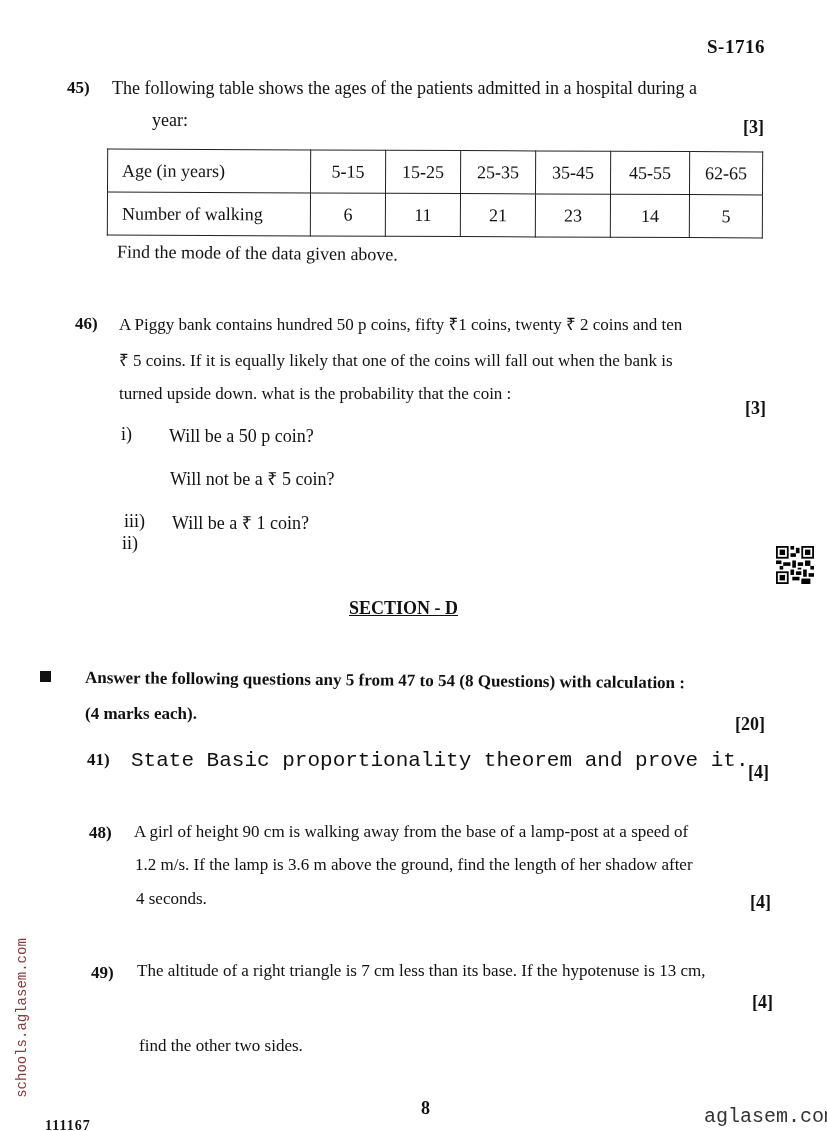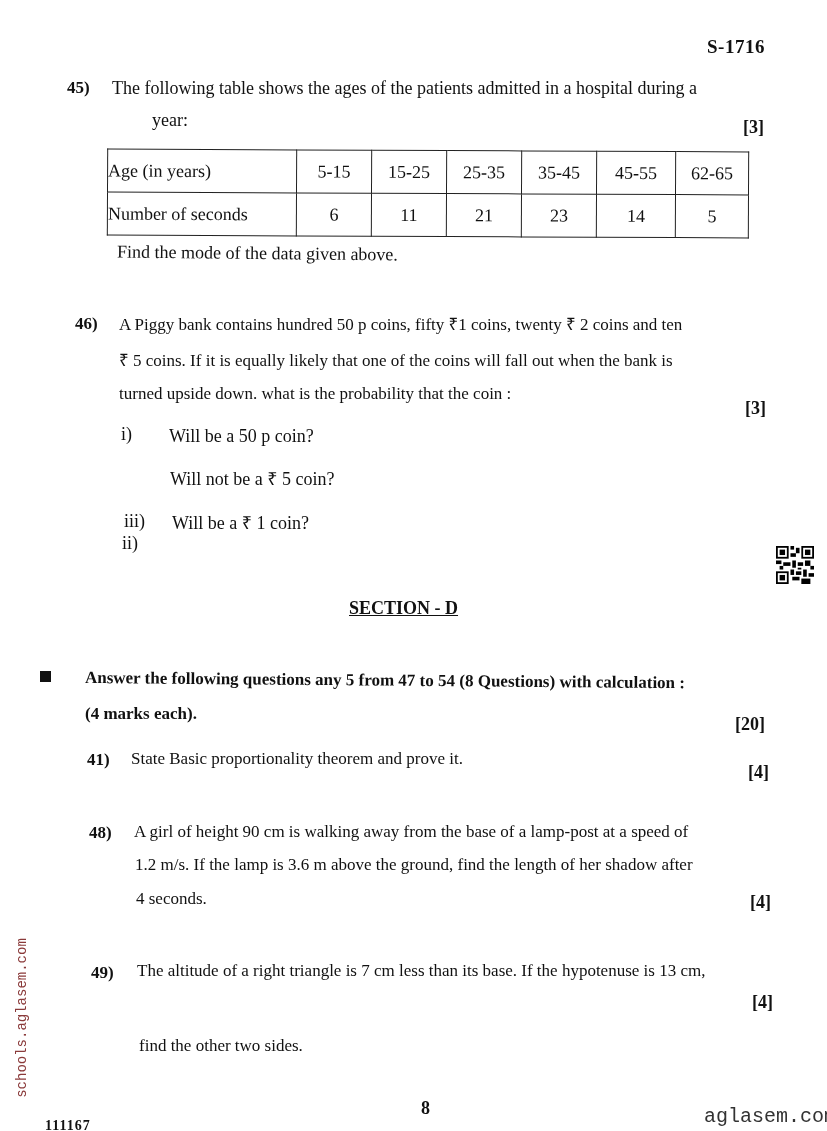--- a/index.html
+++ b/index.html
@@ -12,21 +12,21 @@
   .qnum { font-weight:bold; font-size:17px; }
   .text { font-size:18px; line-height:1; white-space:nowrap; }
   .marks { font-weight:bold; font-size:18px; }
   table.data {
     border-collapse:collapse; position:absolute; left:107px; top:150px;
     font-size:18px; transform:rotate(0.25deg);
   }
   table.data td {
     border:1.5px solid #222; text-align:center; height:42px; padding:0 6px;
   }
-  table.data td.head { text-align:left; width:182px; padding-left:0; }
+  table.data td.head { text-align:left; width:182px; padding-left:14px; }
   .section-title { left:349px; top:598px; font-size:18px; font-weight:bold; text-decoration:underline; }
   .bullet { left:40px; top:671px; width:11px; height:11px; background:#111; }
   .instr { font-weight:bold; font-size:17px; font-family:"Liberation Serif", serif; }
   .watermark-side {
     left:-78px; top:1010px; transform:rotate(-90deg); transform-origin:center;
     font-family:"Liberation Mono", monospace; font-size:14px; color:#8a3a3a; width:200px; text-align:center;
   }
   .watermark-bottom { left:704px; top:1105px; font-family:"Liberation Mono", monospace; font-size:20px; color:#333; }
   .qr { left:776px; top:546px; width:38px; height:38px; }
   .footer-code { left:45px; top:1118px; font-size:14px; font-weight:bold; letter-spacing:1px; }
@@ -48,21 +48,21 @@
       <tr>
     <td class="head">Age (in years)</td>
     <td style="width:62px">5-15</td>
     <td style="width:62px">15-25</td>
     <td style="width:62px">25-35</td>
     <td style="width:62px">35-45</td>
     <td style="width:66px">45-55</td>
     <td style="width:60px">62-65</td>
   </tr>
   <tr>
-    <td class="head">Number of seconds</td>
+    <td class="head">Number of walking</td>
     <td>6</td>
     <td>11</td>
     <td>21</td>
     <td>23</td>
     <td>14</td>
     <td>5</td>
   </tr>
 </tbody>
   </table>
 
@@ -110,21 +110,21 @@
     <rect x="12" y="12" width="2" height="1" fill="#000"></rect>
 </svg>
 
 <div class="abs section-title">SECTION - D</div>
 <div class="abs bullet"></div>
 <div class="abs instr" style="left:85px;top:668px;transform:rotate(0.5deg);transform-origin:left;">Answer the following questions any 5 from 47 to 54 (8 Questions) with calculation :</div>
 <div class="abs instr" style="left:85px;top:704px;">(4 marks each).</div>
 <div class="abs marks" style="left:735px;top:714px;">[20]</div>
 
 <div class="abs qnum" style="left:87px;top:750px;">41)</div>
-<div class="abs text" style="left:131px;top:750px;font-size:17px;">State Basic proportionality theorem and prove it.</div>
+<div class="abs text" style="left:131px;top:750px;font-size:21px;font-family:Liberation Mono, monospace;">State Basic proportionality theorem and prove it.</div>
 <div class="abs marks" style="left:748px;top:762px;">[4]</div>
 
 <div class="abs qnum" style="left:89px;top:823px;">48)</div>
 <div class="abs text" style="left:134px;top:823px;font-size:17px;">A girl of height 90 cm is walking away from the base of a lamp-post at a speed of</div>
 <div class="abs text" style="left:135px;top:856px;font-size:17px;">1.2 m/s. If the lamp is 3.6 m above the ground, find the length of her shadow after</div>
 <div class="abs text" style="left:136px;top:890px;font-size:17px;">4 seconds.</div>
 <div class="abs marks" style="left:750px;top:892px;">[4]</div>
 
 <div class="abs qnum" style="left:91px;top:963px;">49)</div>
 <div class="abs text" style="left:137px;top:962px;font-size:17px;">The altitude of a right triangle is 7 cm less than its base. If the hypotenuse is 13 cm,</div>

